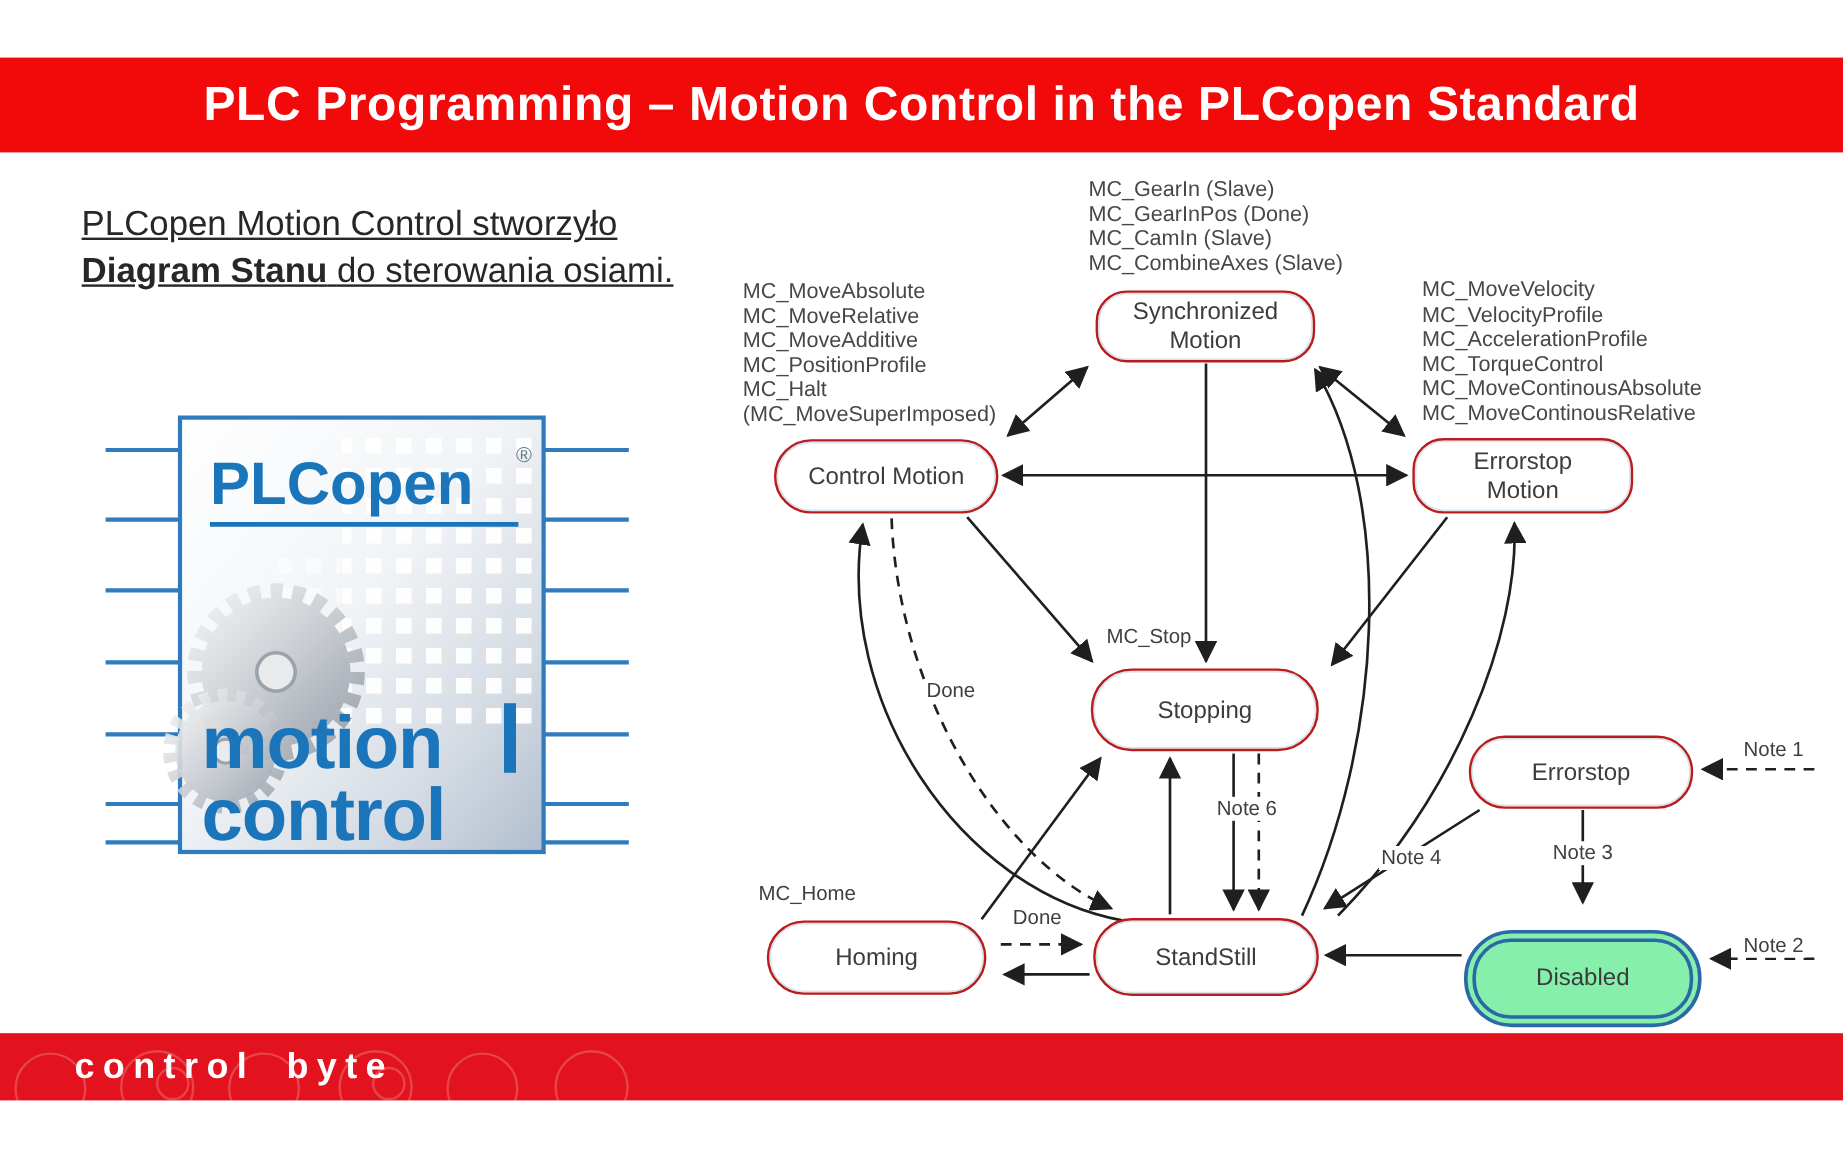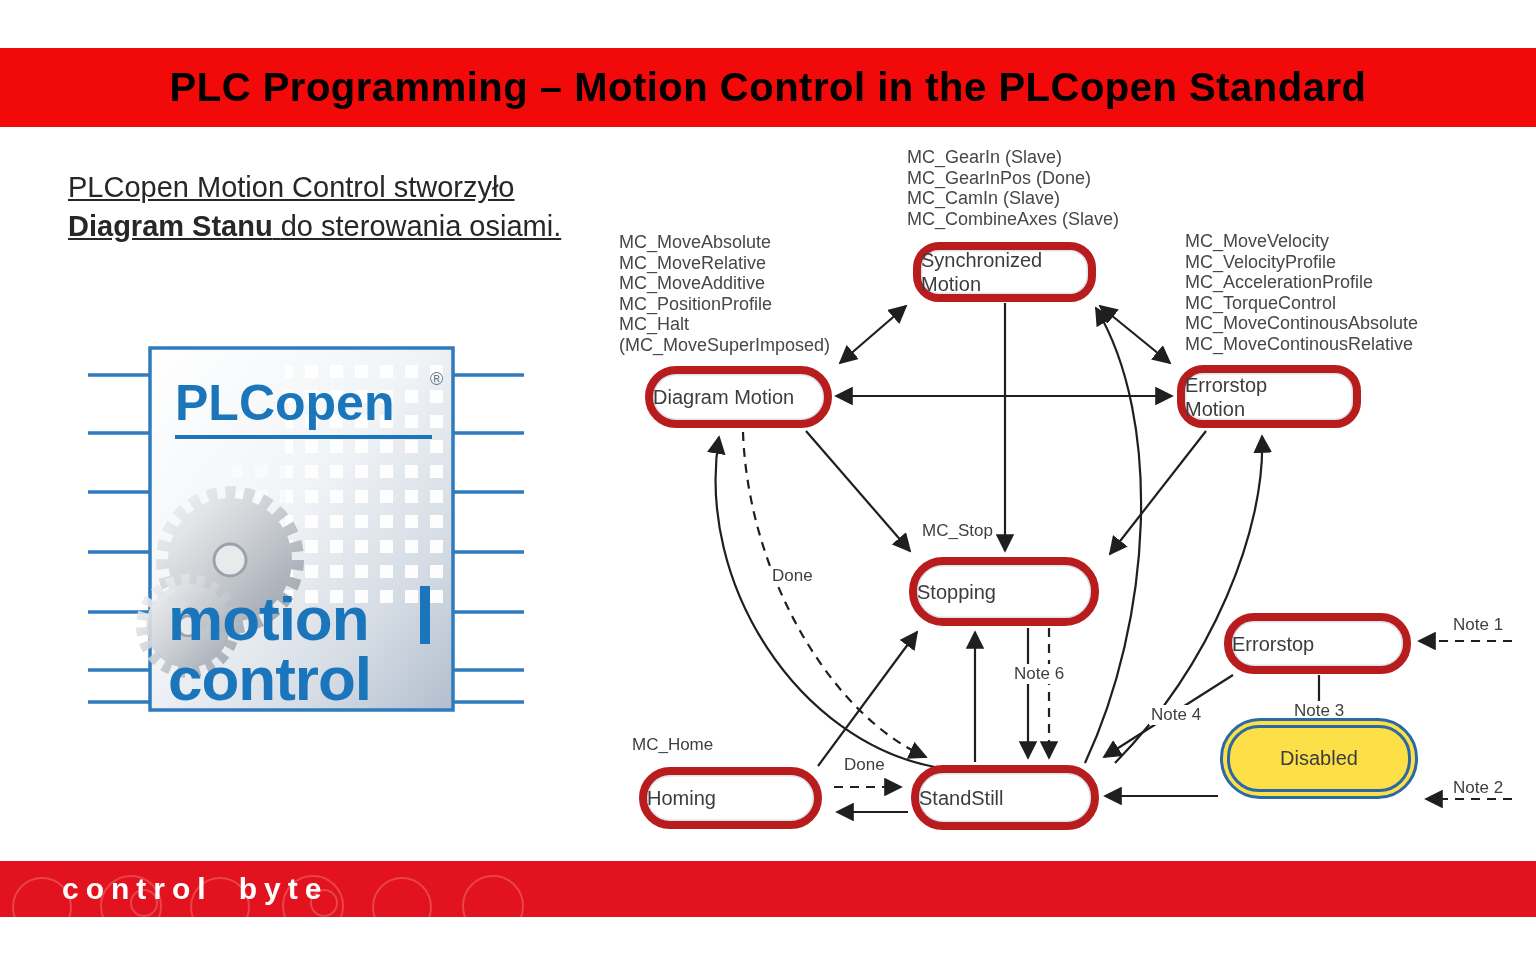--- a/index.html
+++ b/index.html
@@ -2,43 +2,43 @@
 <html><head>
 <meta charset="utf-8">
 <style>
   html,body{margin:0;padding:0;background:#ffffff;}
   .slide{position:relative;width:1536px;height:960px;background:#ffffff;overflow:hidden;
          font-family:"Liberation Sans",sans-serif;}
 
   
   .banner{position:absolute;left:0;top:48px;width:1536px;height:79px;background:#f20909;}
   .banner-title{width:100%;height:100%;display:flex;align-items:center;justify-content:center;
-    color:#000000;font-size:40px;font-weight:800;letter-spacing:0.5px;}
+    color:#ffffff;font-size:40px;font-weight:800;letter-spacing:0.5px;}
 
   
   .intro{position:absolute;left:68px;top:168px;color:#272727;font-size:29px;line-height:39px;text-decoration:underline;}
   .intro .b{font-weight:bold;}
 
   
   .logo{position:absolute;left:80px;top:340px;}
 
   
   .edges{position:absolute;left:0;top:0;z-index:1;}
-  .node{position:absolute;z-index:3;box-sizing:border-box;border:8px solid #b91c1c;background:#ffffff;
-    display:flex;flex-direction:column;justify-content:center;
+  .node{position:absolute;z-index:3;box-sizing:border-box;border:2px solid #b91c1c;background:#ffffff;
+    display:flex;flex-direction:column;align-items:center;justify-content:center;
     font-size:20px;line-height:24px;color:#3c3c3c;box-shadow:inset 0 0 0 1.5px rgba(42,105,165,.18);}
   .n-sync{left:913px;top:242px;width:183px;height:60px;border-radius:26px;}
   .n-disc{left:645px;top:366px;width:187px;height:62px;border-radius:31px;}
   .n-cont{left:1177px;top:365px;width:184px;height:63px;border-radius:26px;}
   .n-stop{left:909px;top:557px;width:190px;height:69px;border-radius:34px;}
   .n-err {left:1224px;top:613px;width:187px;height:61px;border-radius:30px;}
   .n-home{left:639px;top:767px;width:183px;height:62px;border-radius:31px;}
   .n-stand{left:911px;top:765px;width:188px;height:65px;border-radius:32px;}
-  .node-dbl{position:absolute;z-index:3;box-sizing:border-box;left:1220px;top:718px;width:198px;height:81px;
-    border:3px solid #2a69a5;border-radius:40px;padding:4px;background:#fde047;}
+  .node-dbl{position:absolute;z-index:3;box-sizing:border-box;left:1220px;top:775px;width:198px;height:81px;
+    border:3px solid #2a69a5;border-radius:40px;padding:4px;background:#86efac;}
   .node-dbl-inner{box-sizing:border-box;width:100%;height:100%;border:3px solid #2a69a5;border-radius:32px;
     display:flex;align-items:center;justify-content:center;font-size:20px;color:#3c3c3c;}
 
   .fnlist{position:absolute;z-index:2;font-size:18px;line-height:20.5px;color:#474747;white-space:nowrap;}
   .fl-disc{left:619px;top:232px;}
   .fl-sync{left:907px;top:147px;}
   .fl-cont{left:1185px;top:231px;}
 
   .elabel{position:absolute;z-index:2;font-size:17px;color:#3f3f3f;background:#ffffff;padding:0 2px;white-space:nowrap;text-align:right;}
   .l-mcstop{left:920px;top:521px;}
@@ -170,21 +170,21 @@
     <div>MC_TorqueControl</div>
     <div>MC_MoveContinousAbsolute</div>
     <div>MC_MoveContinousRelative</div>
   </div>
 
   <div class="node n-sync">
     <div>Synchronized</div>
     <div>Motion</div>
   </div>
   <div class="node n-disc">
-    <div>Diagram Motion</div>
+    <div>Control Motion</div>
   </div>
   <div class="node n-cont">
     <div>Errorstop</div>
     <div>Motion</div>
   </div>
   <div class="node n-stop">
     <div>Stopping</div>
   </div>
   <div class="node n-err">
     <div>Errorstop</div>

